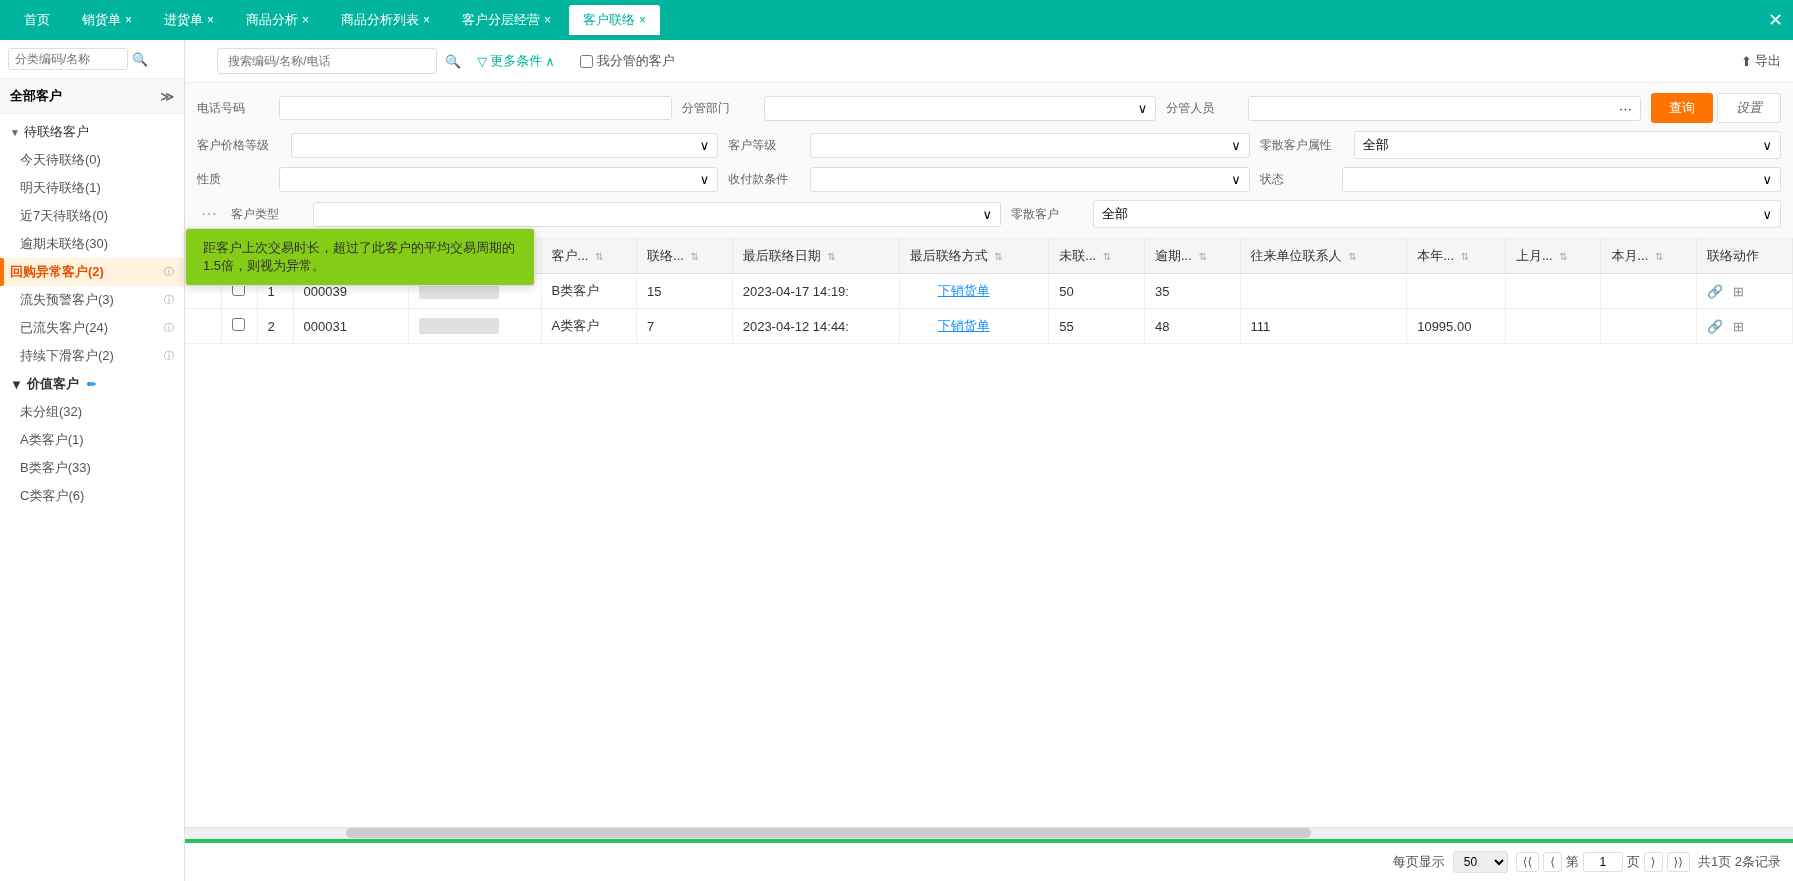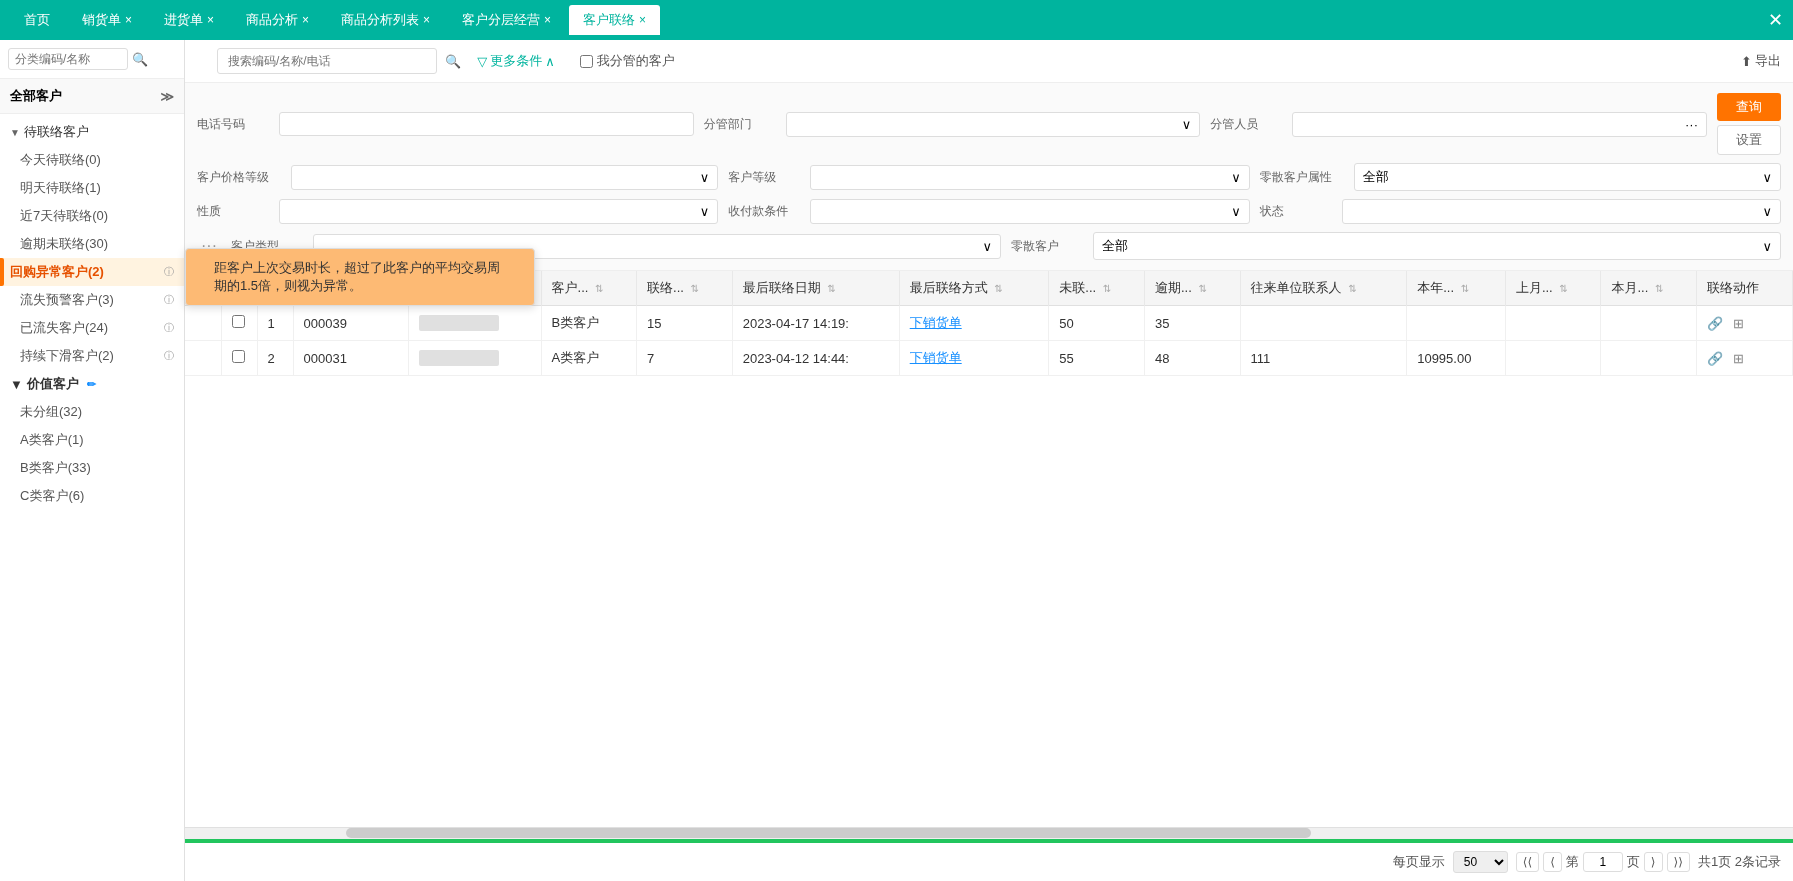--- a/index.html
+++ b/index.html
@@ -173,40 +173,41 @@
       border-radius: 3px;
       padding: 4px 8px;
       font-size: 12px;
       background: white;
       display: flex; align-items: center; justify-content: space-between;
       cursor: pointer;
       flex: 1;
       min-width: 120px;
     }
     .filter-actions {
-      display: flex; flex-direction: column; gap: 4px;
+      display: flex; flex-direction: row; gap: 4px;
       margin-left: auto;
     }
     .btn-query {
       background: #ff7300;
       color: white;
       border: none;
       border-radius: 3px;
       padding: 5px 18px;
       cursor: pointer;
       font-size: 13px;
     }
     .btn-set {
       background: white;
       color: #666;
       border: 1px solid #ddd;
       border-radius: 3px;
       padding: 5px 18px;
       cursor: pointer;
       font-size: 13px;
+      font-style: italic;
     }
     .ellipsis-btn {
       color: #999;
       cursor: pointer;
       font-size: 16px;
       padding: 0 4px;
     }
 
     
     .table-container {
@@ -239,38 +240,38 @@
     tbody td {
       padding: 8px 10px;
       color: #333;
       border-right: 1px solid #f0f0f0;
       white-space: nowrap;
     }
     .link-text {
       color: #1890ff;
       cursor: pointer;
       text-decoration: underline;
+      margin-left: 28px;
     }
     .settings-icon-cell { cursor: pointer; color: #888; }
 
     
     .tooltip-box {
       position: absolute;
       left: 185px;
       top: 228px;
-      background: #fdba74;
+      background: #84cc16;
       border: 1px solid #ddd;
       border-radius: 4px;
-      padding: 10px 28px;
+      padding: 10px 17px;
       font-size: 12px;
       color: #333;
       box-shadow: 0 2px 8px rgba(0,0,0,0.15);
       z-index: 100;
       max-width: 350px;
-      margin-top: 20px;
     }
 
     
     .bottom-bar {
       padding: 8px 12px;
       border-top: 4px solid #22c55e;
       display: flex; align-items: center; justify-content: flex-end;
       gap: 8px;
       background: white;
       font-size: 12px;

